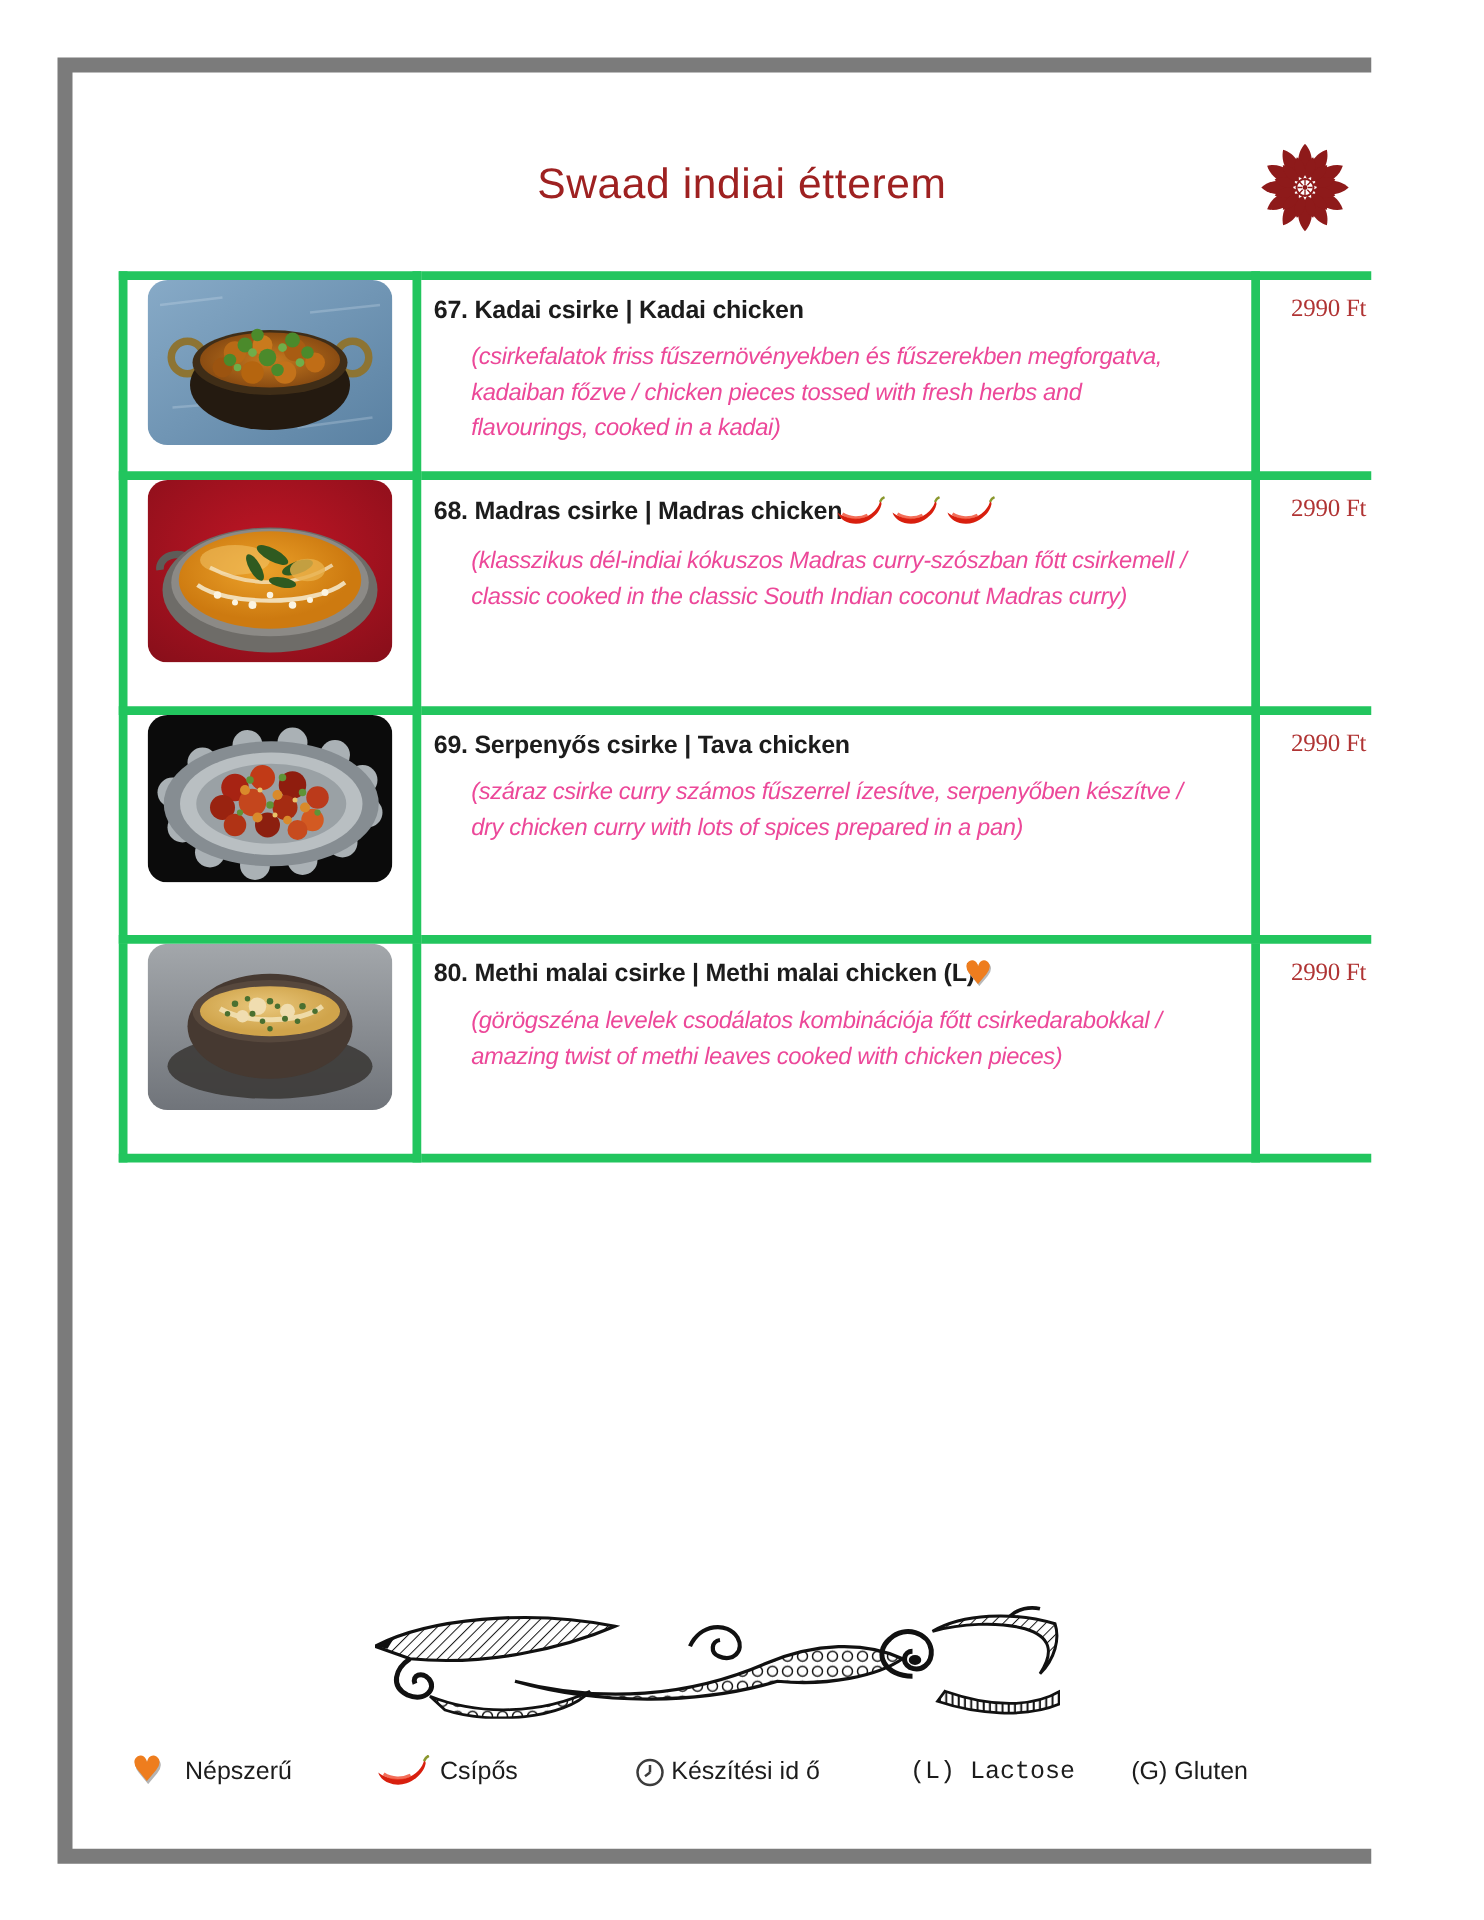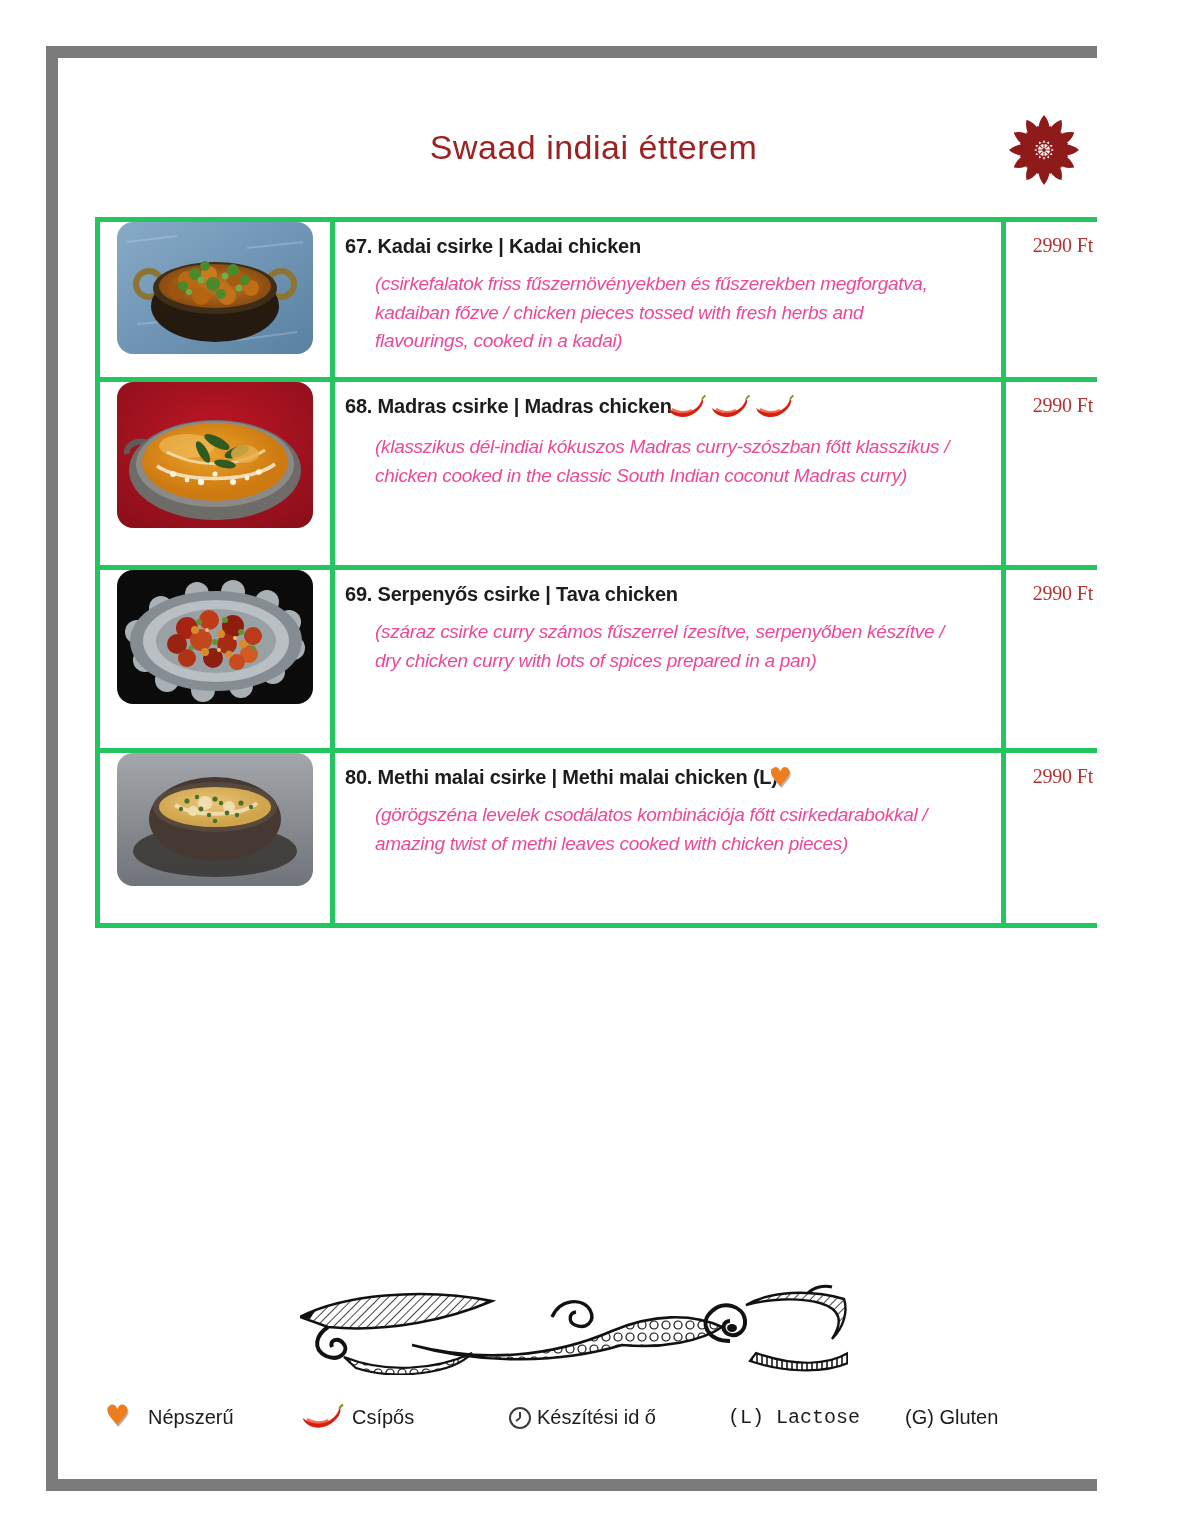--- a/index.html
+++ b/index.html
@@ -10,21 +10,21 @@
   .frame { position:absolute; left:46px; top:46px; width:1096px; height:1445px;
            border:12px solid #7b7b7b; background:transparent; }
 
   .page-title { position:absolute; left:0; top:128px; width:1187px; text-align:center;
                 font-size:34px; font-weight:400; color:#9e2121; letter-spacing:.5px; }
 
   .logo { position:absolute; left:1006px; top:104px; width:76px; height:92px; }
 
   table.menu-table { position:absolute; left:95px; top:217px; width:1003px;
                      border-collapse:collapse; table-layout:fixed; }
-  table.menu-table td { border:5px solid #22c55e; vertical-align:top; }
+  table.menu-table td { border:7px solid #22c55e; vertical-align:top; }
   col.c-img   { width:235px; }
   col.c-text  { width:671px; }
   col.c-price { width:97px;  }
   tr.r1 td { height:160px; } tr.r2 td { height:188px; }
   tr.r3 td { height:183px; } tr.r4 td { height:175px; }
 
   td.img-cell { vertical-align:middle; text-align:center; }
   .photo { display:inline-block; width:196px; border-radius:16px; overflow:hidden; vertical-align:middle; }
   .photo svg { display:block; }
 
@@ -228,21 +228,21 @@
                 </svg><svg class="chili-icon" viewBox="0 0 40 26">
                   <path d="M2,13 C4,20 14,24 23,21 C31,18 36,12 37,7 C37.5,5.5 37,4.5 36,4 C35,9 30,15 23,17 C15,19 7,17 2,13 Z" fill="#d81f0e"></path>
                   <path d="M6,14 C12,18 20,18 26,15" stroke="#f04a30" stroke-width="2.4" fill="none" opacity=".8"></path>
                   <path d="M36,4.5 C36.8,2.4 38.2,1.2 39.6,.6" stroke="#8a972c" stroke-width="2" fill="none"></path>
                 </svg><svg class="chili-icon" viewBox="0 0 40 26">
                   <path d="M2,13 C4,20 14,24 23,21 C31,18 36,12 37,7 C37.5,5.5 37,4.5 36,4 C35,9 30,15 23,17 C15,19 7,17 2,13 Z" fill="#d81f0e"></path>
                   <path d="M6,14 C12,18 20,18 26,15" stroke="#f04a30" stroke-width="2.4" fill="none" opacity=".8"></path>
                   <path d="M36,4.5 C36.8,2.4 38.2,1.2 39.6,.6" stroke="#8a972c" stroke-width="2" fill="none"></path>
                 </svg></span>
           </div>
-          <p class="item-desc">(klasszikus dél-indiai kókuszos Madras curry-szószban főtt klasszikus / chicken cooked in the classic South Indian coconut Madras curry)</p>
+          <p class="item-desc">(klasszikus dél-indiai kókuszos Madras curry-szószban főtt csirkemell / classic cooked in the classic South Indian coconut Madras curry)</p>
         </td>
         <td class="price-cell">
           <span class="price">2990 Ft</span>
         </td>
       </tr>
 
       <tr class="r3">
         <td class="img-cell">
           <div class="photo">
             <svg viewBox="0 0 196 134" width="196" height="134">

